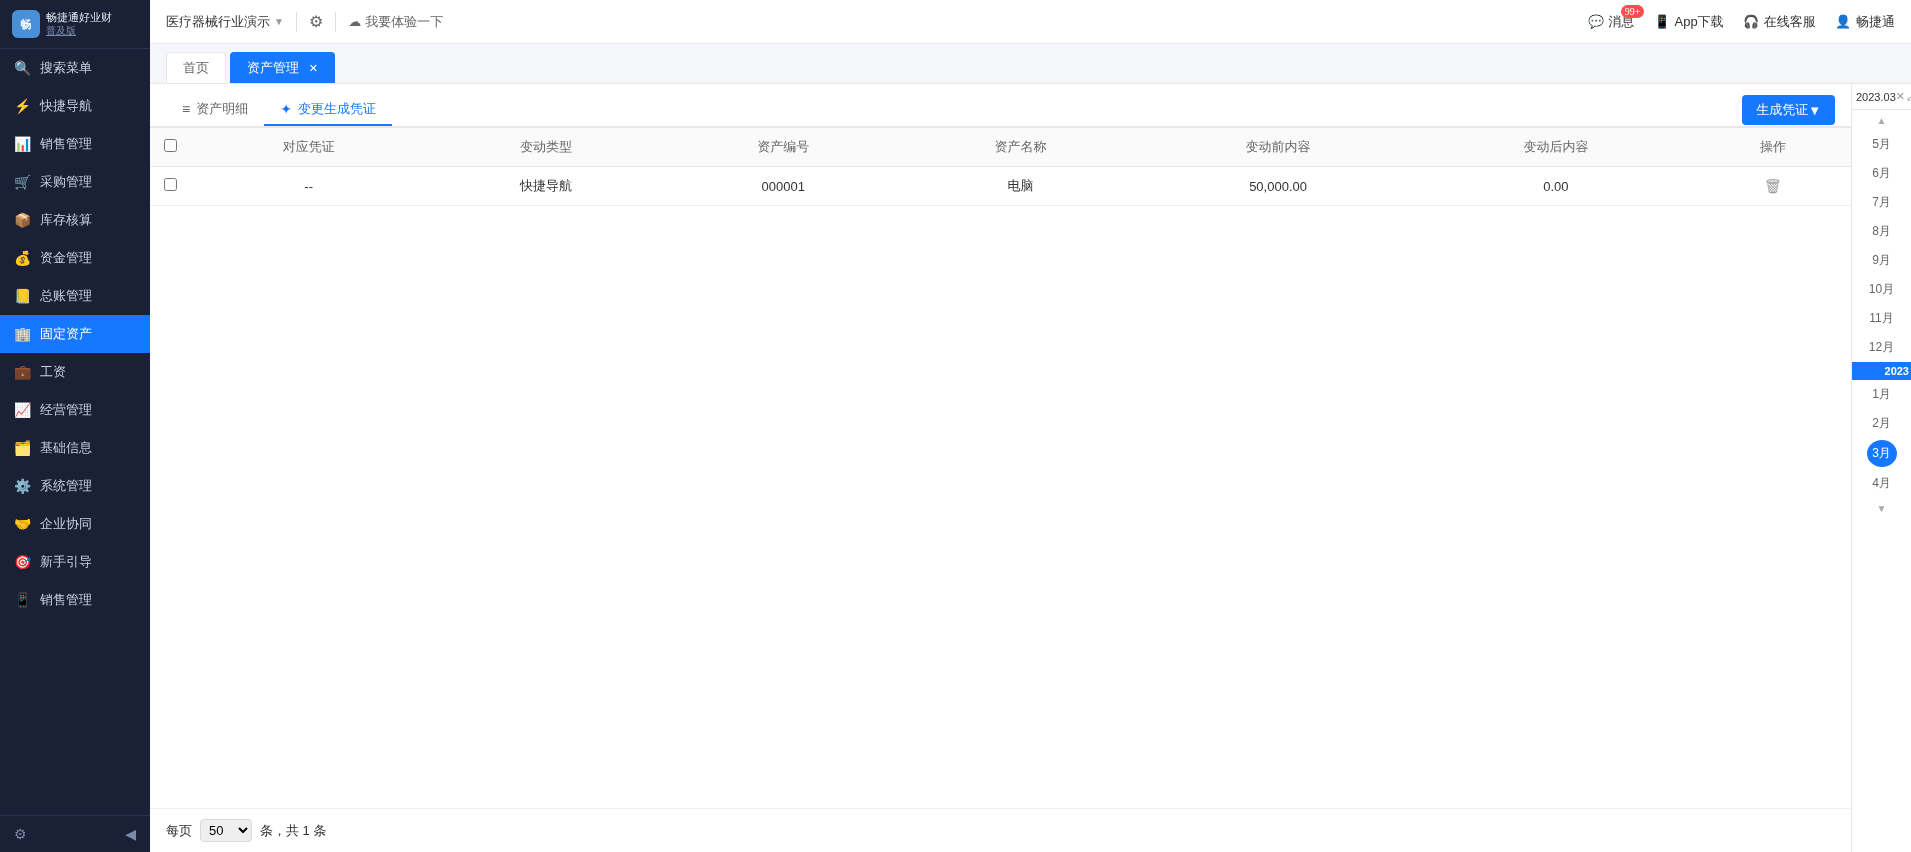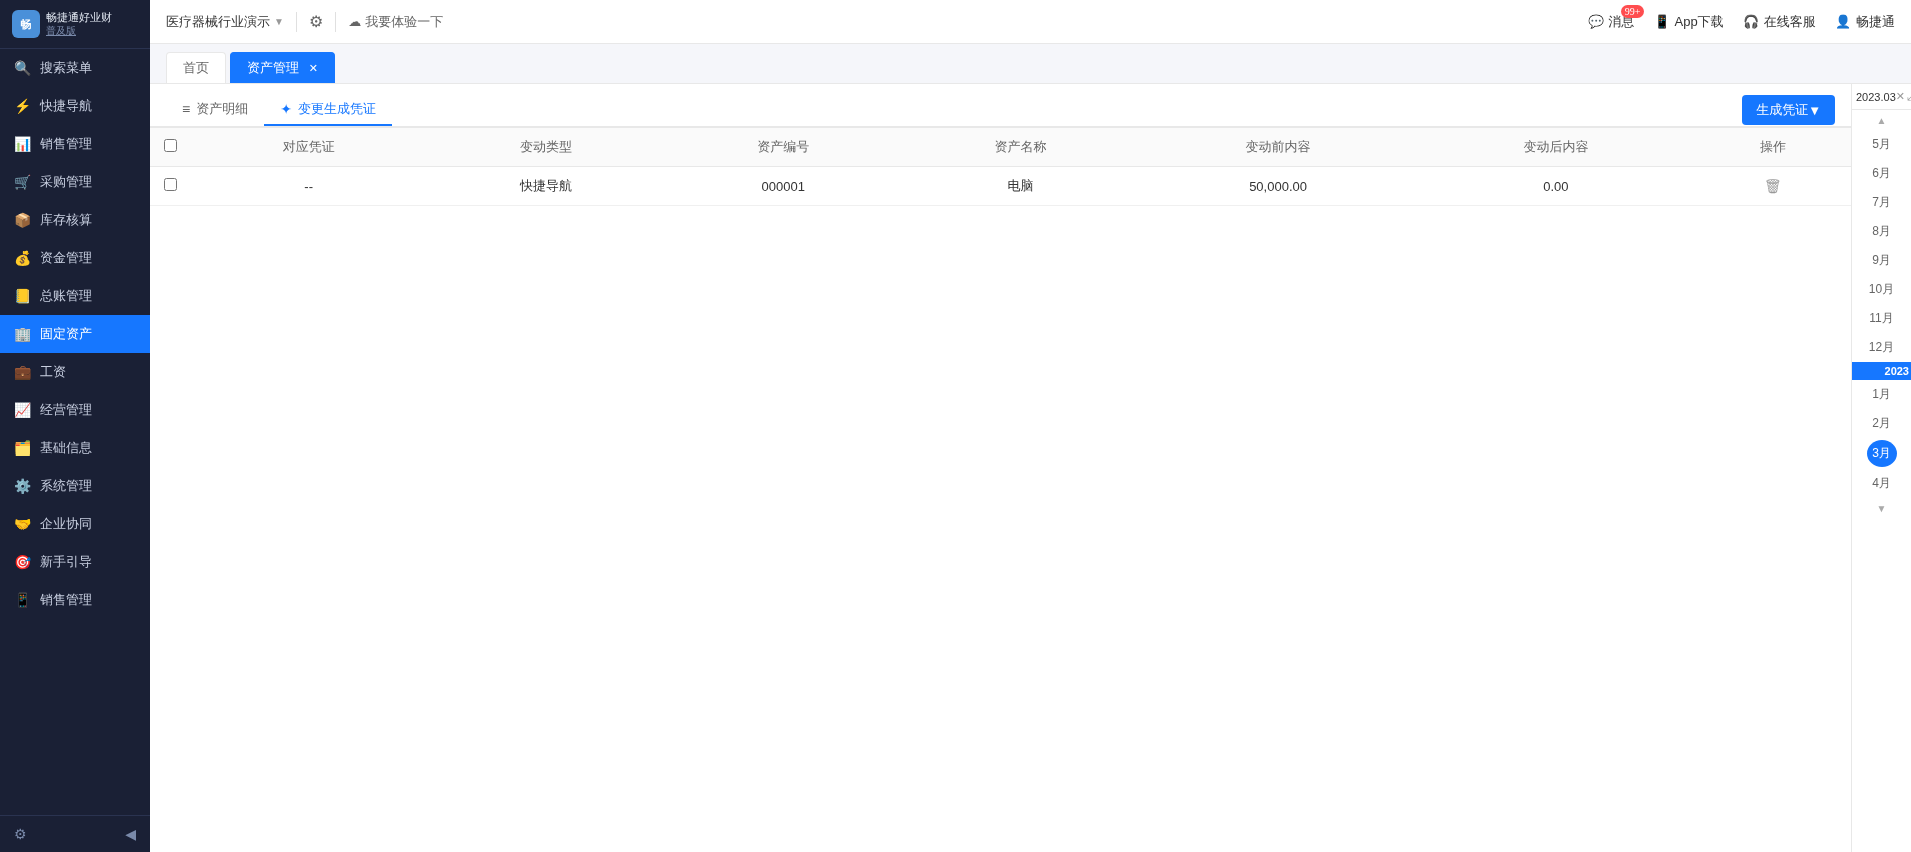--- a/index.html
+++ b/index.html
@@ -385,20 +385,30 @@
               <td>50,000.00</td>
               <td>0.00</td>
               <td>
                 <span class="delete-btn">🗑</span>
               </td>
             </tr>
           </tbody>
         </table>
       </div>
 
+      <div class="pagination">
+        <span>每页</span>
+        <select class="per-page-select">
+          <option>50</option>
+          <option>10</option>
+          <option>20</option>
+          <option>100</option>
+        </select>
+        <span>条，共 1 条</span>
+      </div>
     </div>
 
     <div class="date-sidebar">
 
       <div style="display:flex; align-items:center; justify-content:flex-start; padding:6px 4px; border-bottom:1px solid #e8e8e8;">
         <span style="font-size:11px; color:#333; font-weight:500;">2023.03</span>
         <div style="display:flex; gap:2px;">
           <span style="font-size:11px; cursor:pointer; color:#999;">✕</span>
           <span style="font-size:11px; cursor:pointer; color:#999;">⤢</span>
         </div>

